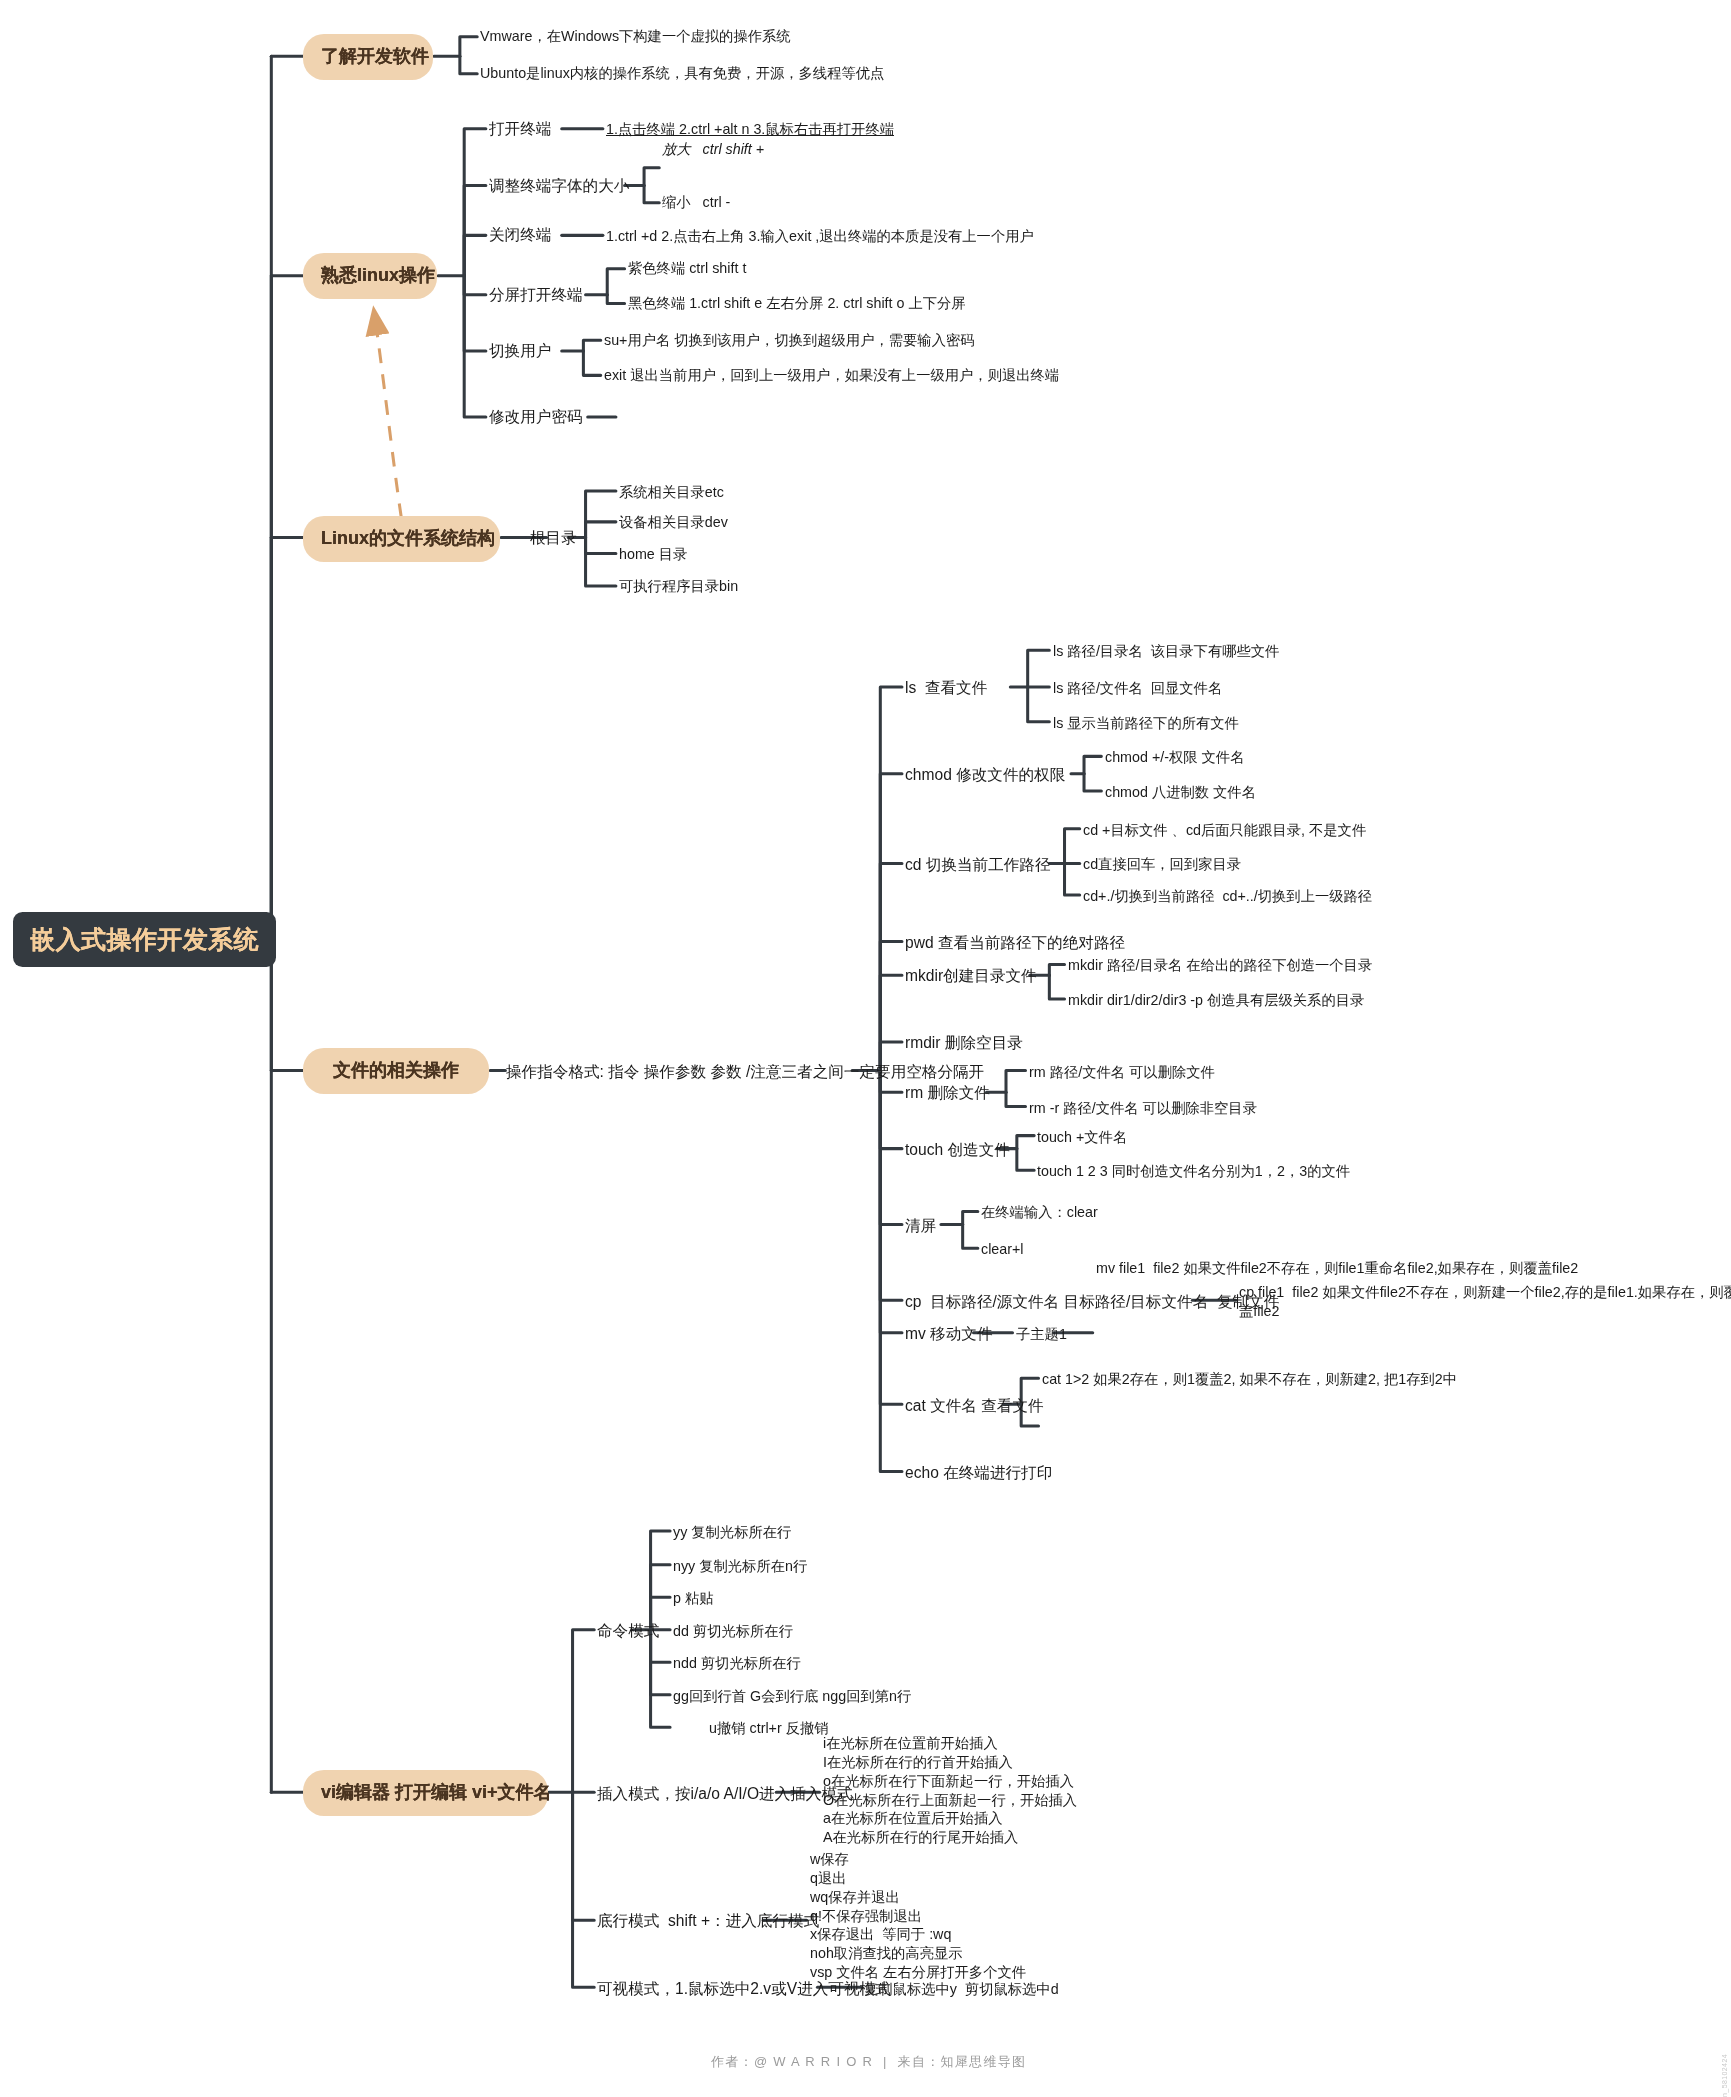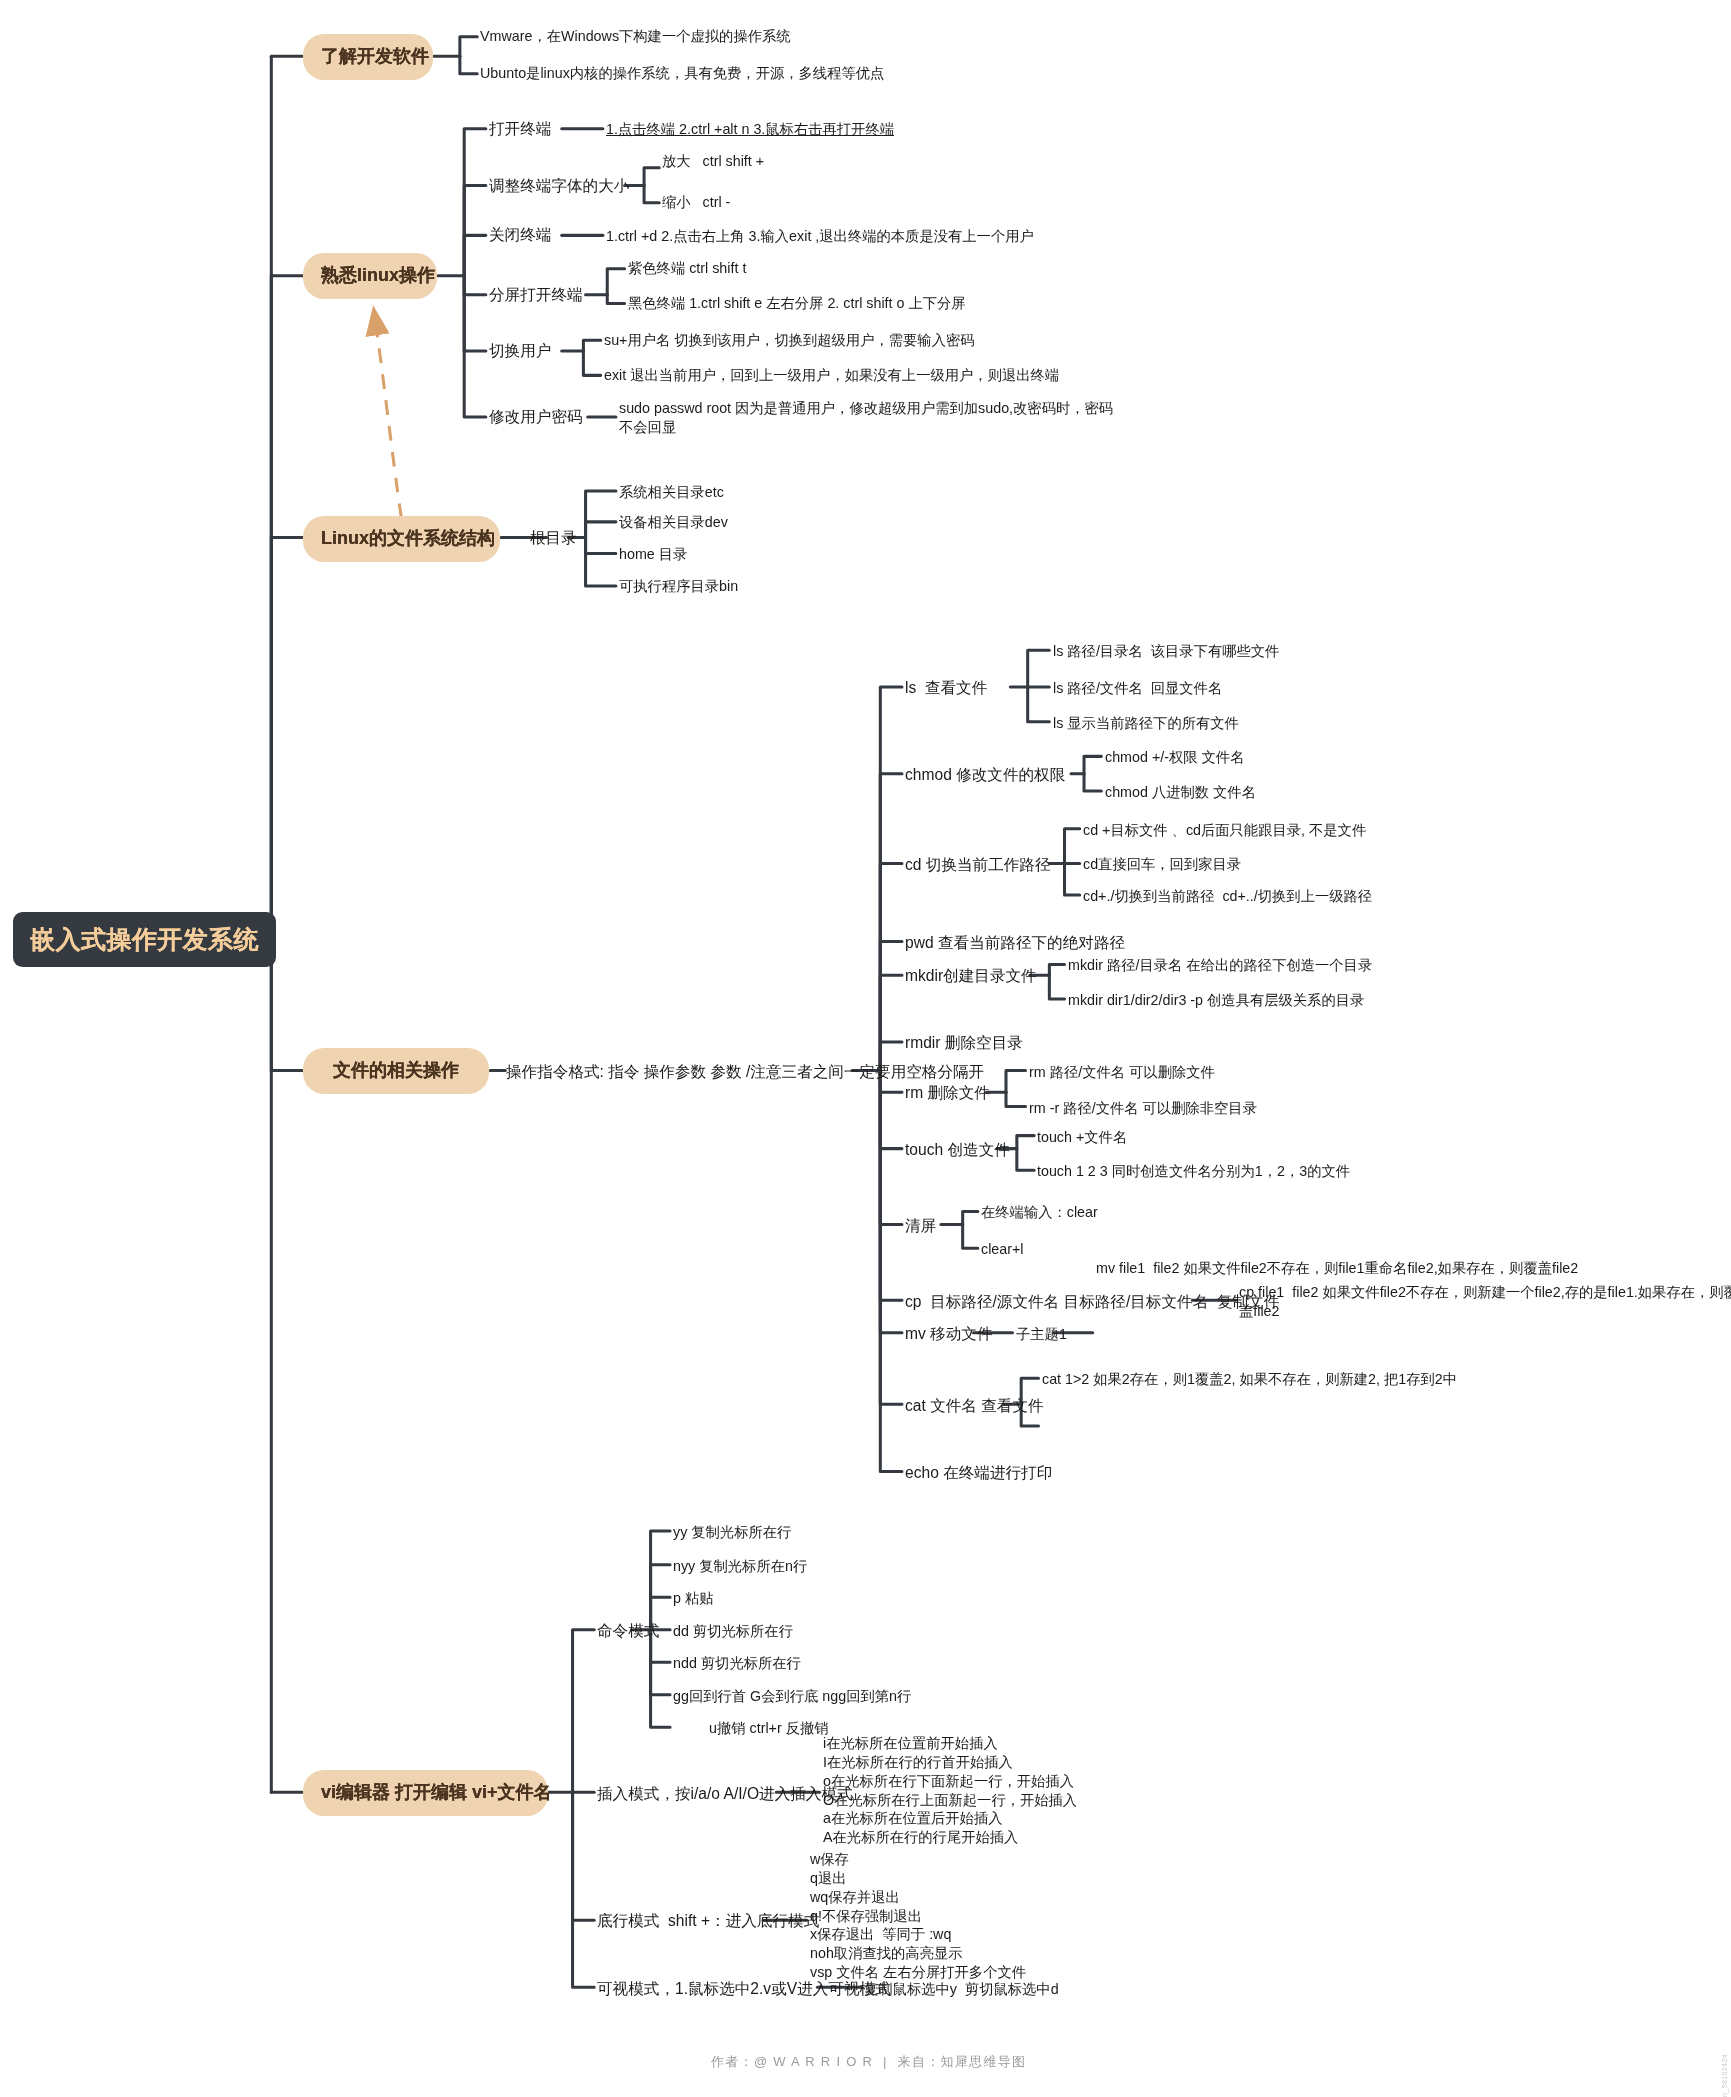--- a/index.html
+++ b/index.html
@@ -231,37 +231,35 @@
   <div class="node branch-node" style="left:303px; top:34px; width:130px;">了解开发软件</div>
   <div class="node leaf-node" style="left:480px; top:27px;">Vmware，在Windows下构建一个虚拟的操作系统</div>
   <div class="node leaf-node" style="left:480px; top:64px;">Ubunto是linux内核的操作系统，具有免费，开源，多线程等优点</div>
 
   <div class="node branch-node" style="left:303px; top:253px; width:134px;">熟悉linux操作</div>
 
   <div class="node sub-node" style="left:489px; top:119px;">打开终端</div>
   <div class="node leaf-node" style="left:606px; top:120px;text-decoration:underline;">1.点击终端 2.ctrl +alt n 3.鼠标右击再打开终端</div>
 
   <div class="node sub-node" style="left:489px; top:176px;">调整终端字体的大小</div>
-  <div class="node leaf-node" style="left:662px; top:152px;">放大   ctrl shift +</div>
+  <div class="node leaf-node" style="left:662px; top:140px;font-style:italic;">放大   ctrl shift +</div>
   <div class="node leaf-node" style="left:662px; top:193px;">缩小   ctrl -</div>
 
   <div class="node sub-node" style="left:489px; top:225px;">关闭终端</div>
   <div class="node leaf-node" style="left:606px; top:227px;">1.ctrl +d 2.点击右上角 3.输入exit ,退出终端的本质是没有上一个用户</div>
 
   <div class="node sub-node" style="left:489px; top:285px;">分屏打开终端</div>
   <div class="node leaf-node" style="left:628px; top:259px;">紫色终端 ctrl shift t</div>
   <div class="node leaf-node" style="left:628px; top:294px;">黑色终端 1.ctrl shift e 左右分屏 2. ctrl shift o 上下分屏</div>
 
   <div class="node sub-node" style="left:489px; top:341px;">切换用户</div>
   <div class="node leaf-node" style="left:604px; top:331px;">su+用户名 切换到该用户，切换到超级用户，需要输入密码</div>
   <div class="node leaf-node" style="left:604px; top:366px;">exit 退出当前用户，回到上一级用户，如果没有上一级用户，则退出终端</div>
 
   <div class="node sub-node" style="left:489px; top:407px;">修改用户密码</div>
-  <div class="node leaf-node multi" style="left:619px; top:399px;">sudo passwd root 因为是普通用户，修改超级用户需到加sudo,改密码时，密码
-不会回显</div>
 
   <div class="node branch-node" style="left:303px; top:516px; width:197px;">Linux的文件系统结构</div>
   <div class="node sub-node" style="left:530px; top:528px;">根目录</div>
   <div class="node leaf-node" style="left:619px; top:483px;">系统相关目录etc</div>
   <div class="node leaf-node" style="left:619px; top:513px;">设备相关目录dev</div>
   <div class="node leaf-node" style="left:619px; top:545px;">home 目录</div>
   <div class="node leaf-node" style="left:619px; top:577px;">可执行程序目录bin</div>
 
   <div class="node branch-node" style="left:303px; top:1048px; width:186px;">文件的相关操作</div>
   <div class="node sub-node" style="left:506px; top:1062px;">操作指令格式: 指令 操作参数 参数 /注意三者之间一定要用空格分隔开</div>

